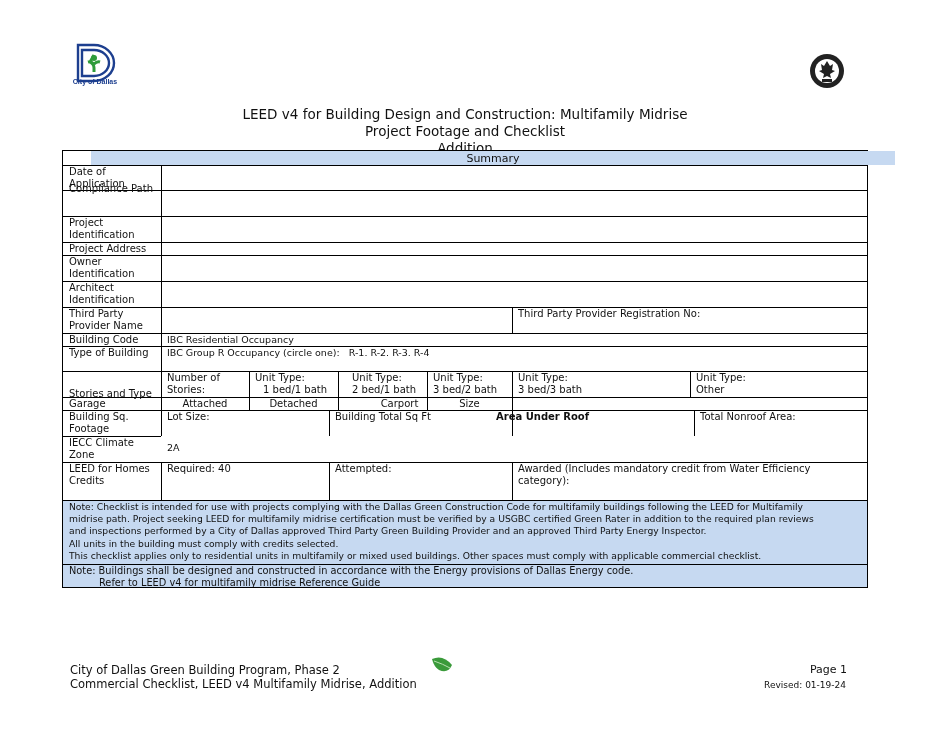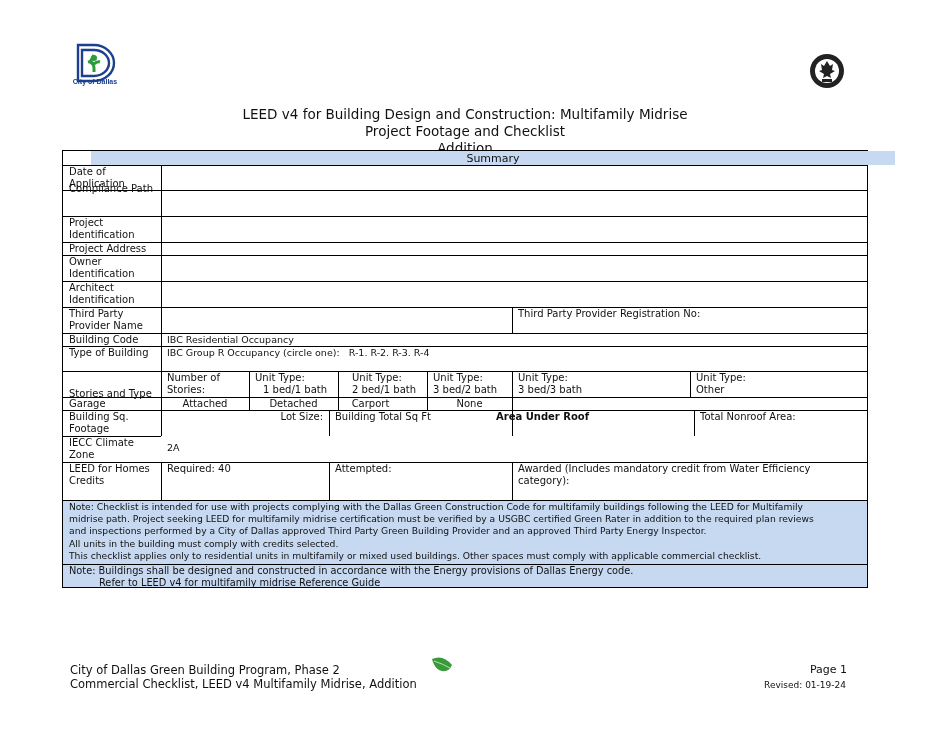--- a/index.html
+++ b/index.html
@@ -123,28 +123,28 @@
       <div>3 bed/3 bath</div>
     </div>
   <div class="cell" style="left:627px;top:220px;width:177px;height:26px;">
       <div>Unit Type:</div>
       <div>Other</div>
     </div>
 
   <div class="cell" style="left:0;top:246px;width:98px;height:13px;">Garage</div>
   <div class="cell center" style="left:98px;top:246px;width:88px;height:13px;">Attached</div>
   <div class="cell center" style="left:186px;top:246px;width:89px;height:13px;">Detached</div>
-  <div class="cell center" style="left:263px;top:246px;width:89px;height:13px;">Carport</div>
-  <div class="cell center" style="left:364px;top:246px;width:85px;height:13px;">None</div>
+  <div class="cell center" style="left:292px;top:246px;width:89px;height:13px;">Carport</div>
+  <div class="cell center" style="left:364px;top:246px;width:85px;height:13px;">Size</div>
 
   <div class="cell" style="left:0;top:259px;width:98px;height:26px;">Building Sq. Footage</div>
   <div class="vline" style="left:266px;top:259px;height:90px;"></div>
   <div class="vline" style="left:449px;top:259px;height:90px;"></div>
   <div class="vline" style="left:631px;top:259px;height:26px;"></div>
-  <div class="cell" style="left:98px;top:259px;width:168px;height:26px;text-align:right;">Lot Size:</div>
+  <div class="cell" style="left:98px;top:259px;width:168px;height:26px;">Lot Size:</div>
   <div class="cell" style="left:266px;top:259px;width:183px;height:26px;">Building Total Sq Ft</div>
   <div class="cell" style="left:427px;top:259px;width:182px;height:26px;font-weight:bold;">Area Under Roof</div>
   <div class="cell" style="left:631px;top:259px;width:173px;height:26px;">Total Nonroof Area:</div>
 
   <div class="cell" style="left:0;top:285px;width:98px;height:26px;">IECC Climate Zone</div>
   <div class="cell" style="left:98px;top:285px;width:706px;height:26px;padding-top:6px;font-size:9.5px;background:#fff;">2A</div>
 
   <div class="cell" style="left:0;top:311px;width:98px;height:38px;">LEED for Homes Credits</div>
   <div class="cell" style="left:98px;top:311px;width:168px;height:38px;">Required: 40</div>
   <div class="cell" style="left:266px;top:311px;width:183px;height:38px;">Attempted:</div>

